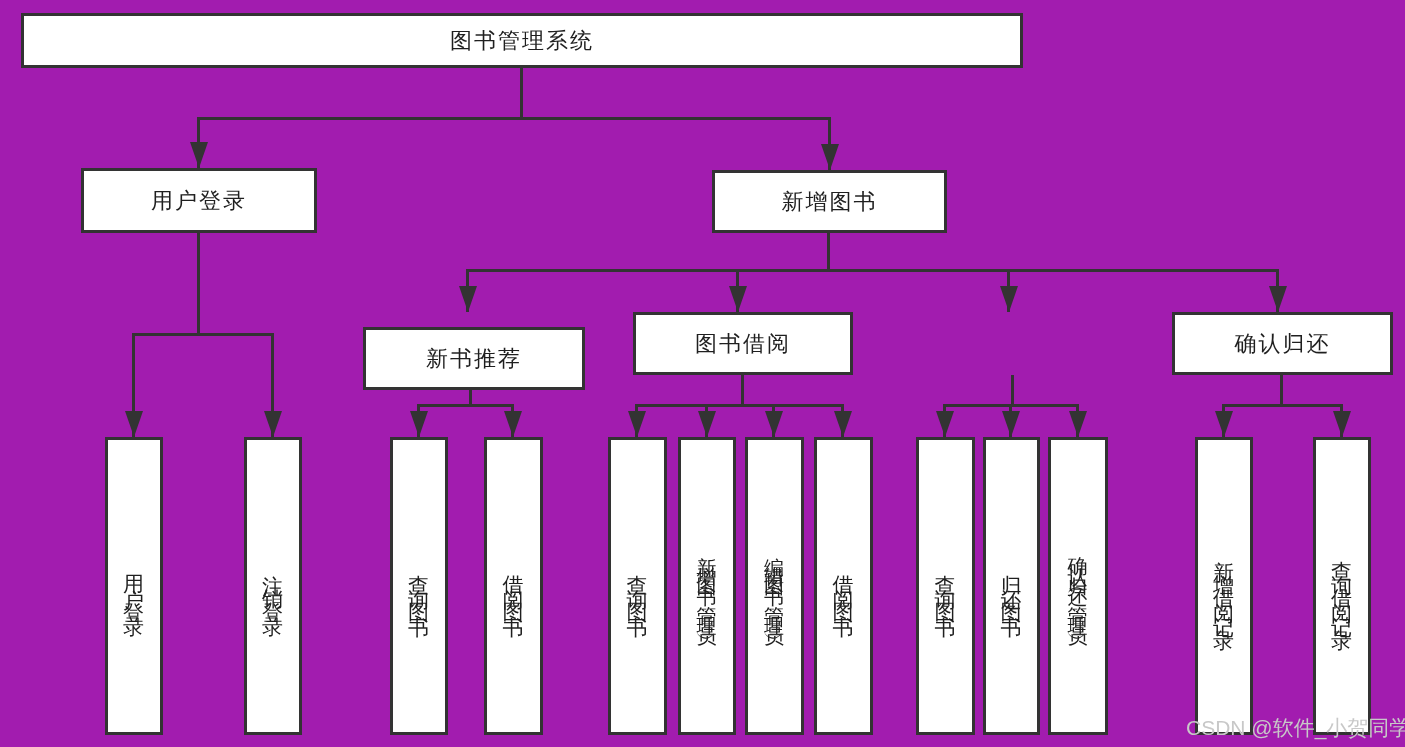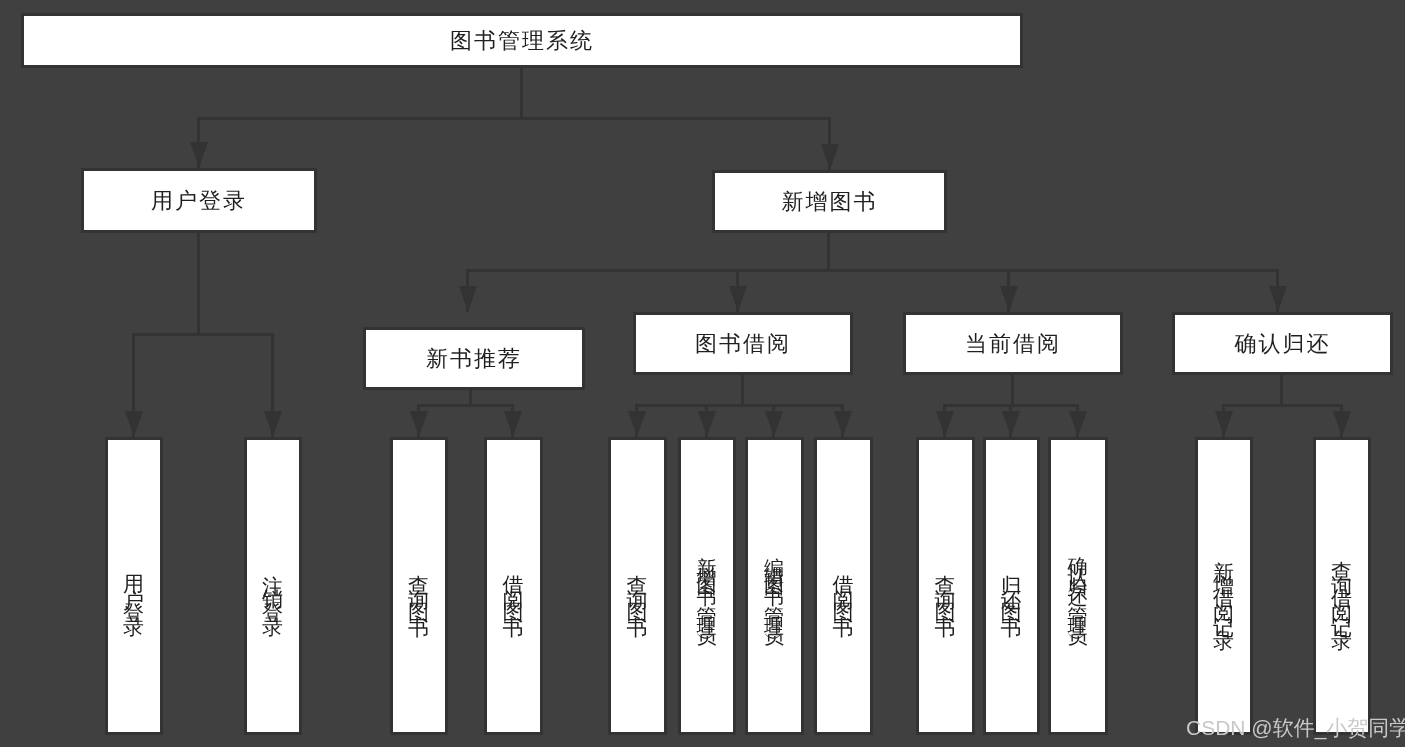--- a/index.html
+++ b/index.html
@@ -4,21 +4,21 @@
 <style>
   html, body {
     margin: 0;
     padding: 0;
     background: #ffffff;
   }
   .canvas {
     position: relative;
     width: 1405px;
     height: 747px;
-    background: #404040;
+    background: #a21caf;
     font-family: "Liberation Sans", "DejaVu Sans", sans-serif;
     color: #1f1f1f;
     overflow: hidden;
   }
   
   .box {
     position: absolute;
     box-sizing: border-box;
     border: 3px solid #333333;
     background: #ffffff;
@@ -138,21 +138,20 @@
   <div class="arrow" style="left:1215px;top:411px"></div>
   <div class="arrow" style="left:1333px;top:411px"></div>
 
   <div class="box" style="left:21px;top:13px;width:1002px;height:55px">图书管理系统</div>
 
   <div class="box" style="left:81px;top:168px;width:236px;height:65px">用户登录</div>
   <div class="box" style="left:712px;top:170px;width:235px;height:63px">新增图书</div>
 
   <div class="box" style="left:363px;top:327px;width:222px;height:63px">新书推荐</div>
   <div class="box" style="left:633px;top:312px;width:220px;height:63px">图书借阅</div>
-  <div class="box" style="left:903px;top:312px;width:220px;height:63px">当前借阅</div>
   <div class="box" style="left:1172px;top:312px;width:221px;height:63px">确认归还</div>
 
   <div class="vbox" style="left:105px;top:437px;width:58px;height:298px">用户登录</div>
   <div class="vbox" style="left:244px;top:437px;width:58px;height:298px">注销登录</div>
 
   <div class="vbox" style="left:390px;top:437px;width:58px;height:298px">查询图书</div>
   <div class="vbox" style="left:484px;top:437px;width:59px;height:298px">借阅图书</div>
 
   <div class="vbox" style="left:608px;top:437px;width:59px;height:298px">查询图书</div>
   <div class="vbox tight" style="left:678px;top:437px;width:58px;height:298px">新增图书（管理员）</div>

